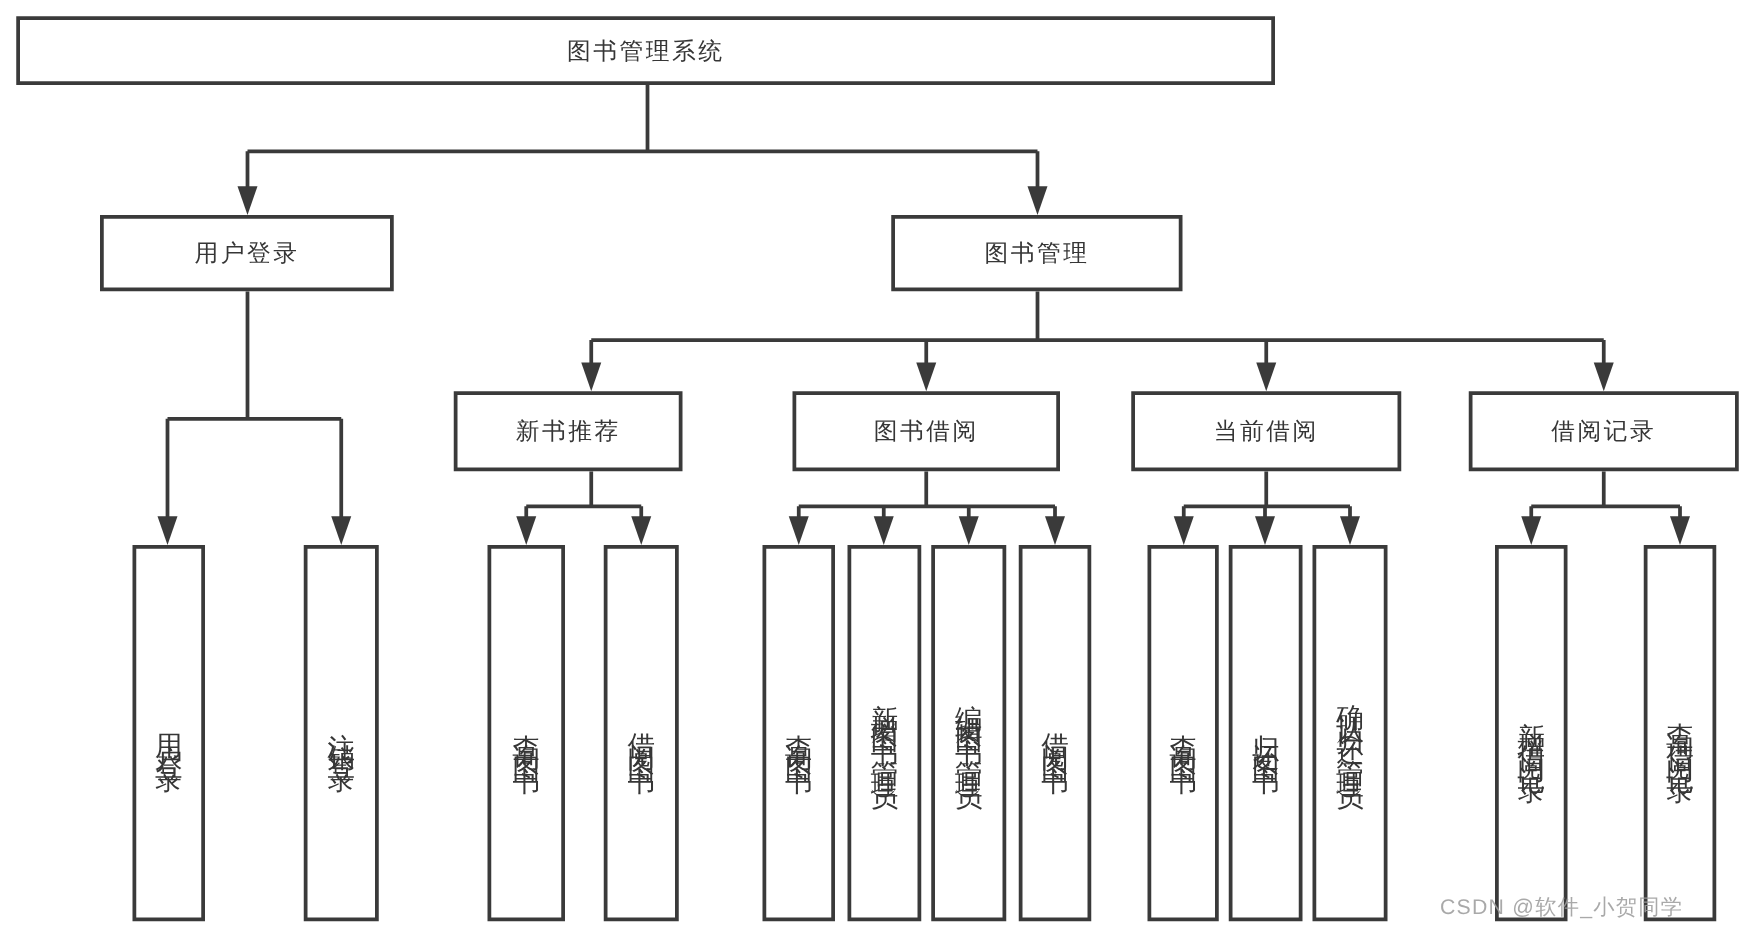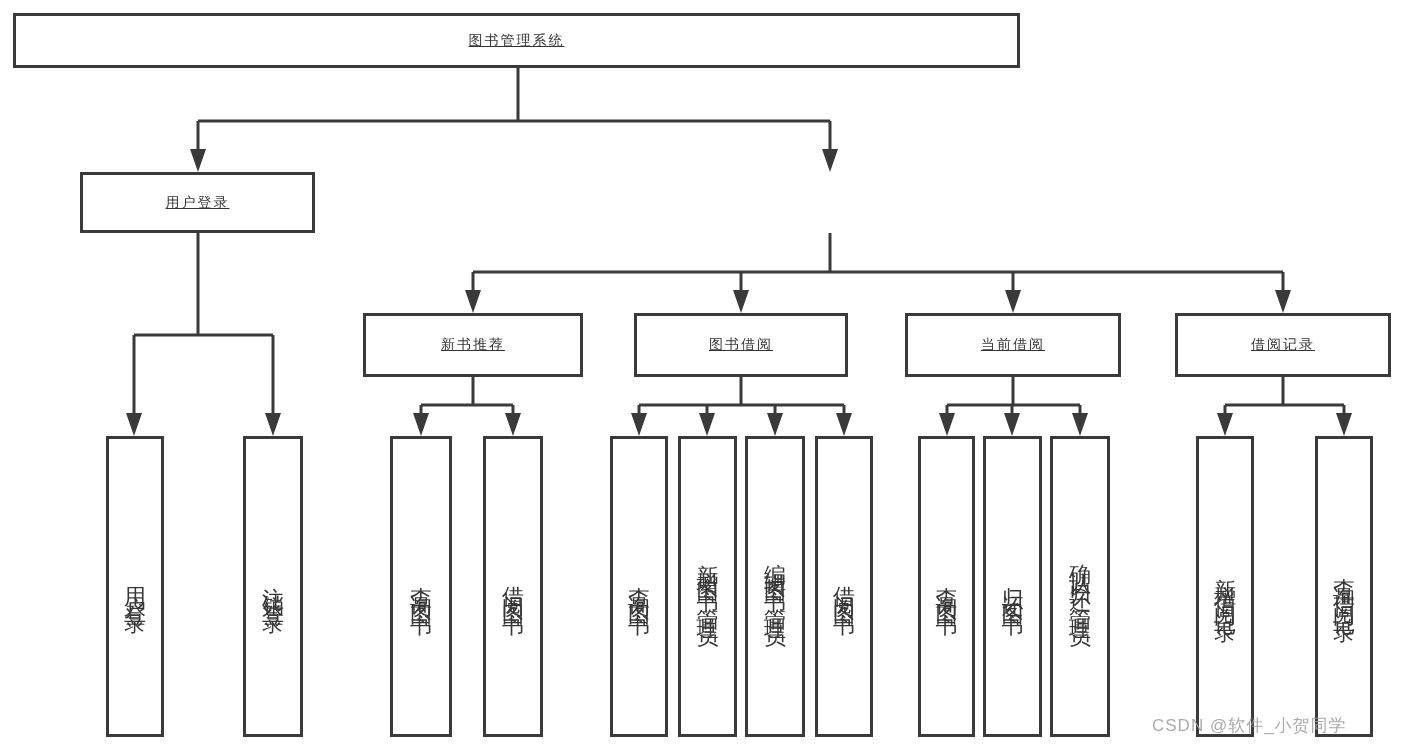--- a/index.html
+++ b/index.html
@@ -27,24 +27,23 @@
     box-sizing: border-box;
     border: 3px solid #3a3a3a;
     background: #ffffff;
     color: #363636;
     display: flex;
     align-items: center;
     justify-content: center;
     z-index: 2;
   }
   .box.h {
-    font-size: 14px;
+    font-size: 19px;
     letter-spacing: 2px;
     white-space: nowrap;
-    text-decoration: underline;
   }
   .box.v {
     writing-mode: vertical-rl;
     text-orientation: mixed;
     font-size: 22px;
     letter-spacing: 9px;
     line-height: 1;
   }
   .watermark {
     position: absolute;
@@ -99,22 +98,23 @@
       <polygon points="1004,413 1020,413 1012,436"></polygon>
       <polygon points="1072,413 1088,413 1080,436"></polygon>
       <polygon points="1217,413 1233,413 1225,436"></polygon>
       <polygon points="1336,413 1352,413 1344,436"></polygon>
     </g>
   </svg>
 
   <div class="box h" style="left:13px; top:13px; width:1007px; height:55px;">图书管理系统</div>
 
   <div class="box h" style="left:80px; top:172px; width:235px; height:61px;">用户登录</div>
+  <div class="box h" style="left:713px; top:172px; width:233px; height:61px;">图书管理</div>
 
-  <div class="box h" style="left:363px; top:313px; width:220px; height:64px;">新书推荐</div>
+  <div class="box h" style="left:363px; top:313px; width:183px; height:64px;">新书推荐</div>
   <div class="box h" style="left:905px; top:313px; width:216px; height:64px;">当前借阅</div>
   <div class="box h" style="left:634px; top:313px; width:214px; height:64px;">图书借阅</div>
   <div class="box h" style="left:1175px; top:313px; width:216px; height:64px;">借阅记录</div>
 
   <div class="box v" style="left:106px; top:436px; width:58px; height:301px;">用户登录</div>
   <div class="box v" style="left:243px; top:436px; width:60px; height:301px;">注销登录</div>
 
   <div class="box v" style="left:390px; top:436px; width:62px; height:301px;">查询图书</div>
   <div class="box v" style="left:483px; top:436px; width:60px; height:301px;">借阅图书</div>
 

